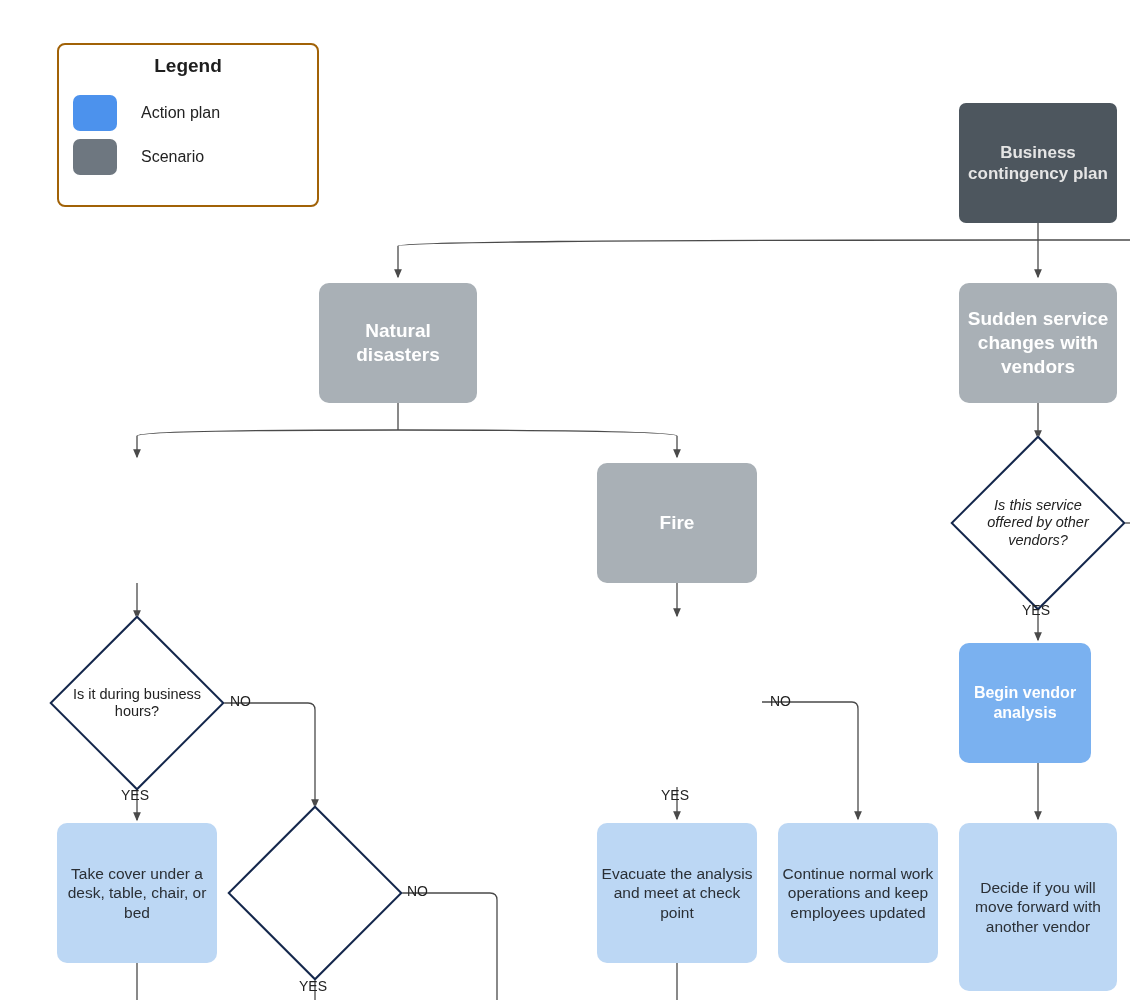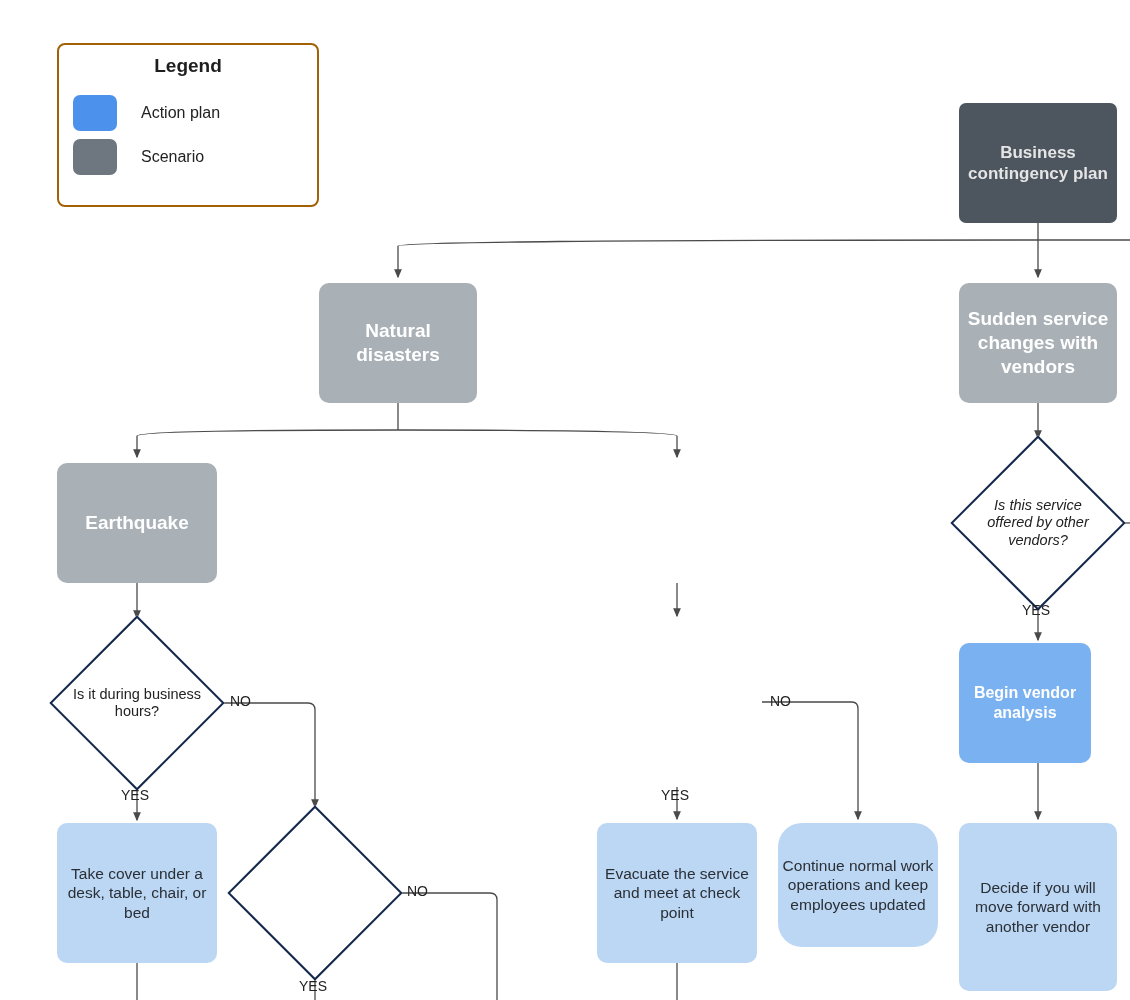--- a/index.html
+++ b/index.html
@@ -206,24 +206,24 @@
   </div>
 
   <div class="node node-gray" style="left:319px; top:283px; width:158px; height:120px;">
     <span>Natural disasters</span>
   </div>
 
   <div class="node node-gray" style="left:959px; top:283px; width:158px; height:120px;">
     <span>Sudden service changes with vendors</span>
   </div>
 
-  <div class="node node-gray" style="left:57px; top:463px; width:160px; height:120px;">
-    <span>Earthquake</span>
-  </div>
-
+
+  <div class="node node-gray" style="left:597px; top:463px; width:160px; height:120px;">
+    <span>Fire</span>
+  </div>
 
   <div class="diamond" style="left:52px; top:618px; width:170px; height:170px;">
     <div class="diamond-shape"></div>
     <div class="diamond-text">Is it during business hours?</div>
   </div>
 
   <div class="diamond" style="left:230px; top:808px; width:170px; height:170px;">
     <div class="diamond-shape"></div>
   </div>
 
@@ -231,24 +231,24 @@
   <div class="diamond" style="left:953px; top:438px; width:170px; height:170px;font-style:italic;">
     <div class="diamond-shape"></div>
     <div class="diamond-text">Is this service offered by other vendors?</div>
   </div>
 
   <div class="node node-lightblue" style="left:57px; top:823px; width:160px; height:140px;">
     <span>Take cover under a desk, table, chair, or bed</span>
   </div>
 
   <div class="node node-lightblue" style="left:597px; top:823px; width:160px; height:140px;">
-    <span>Evacuate the service and meet at check point</span>
-  </div>
-
-  <div class="node node-lightblue" style="left:778px; top:823px; width:160px; height:124px;border-radius:24px;">
+    <span>Evacuate the analysis and meet at check point</span>
+  </div>
+
+  <div class="node node-lightblue" style="left:778px; top:823px; width:160px; height:140px;">
     <span>Continue normal work operations and keep employees updated</span>
   </div>
 
   <div class="node node-blue" style="left:959px; top:643px; width:132px; height:120px;">
     <span>Begin vendor analysis</span>
   </div>
 
   <div class="node node-lightblue" style="left:959px; top:823px; width:158px; height:168px;">
     <span>Decide if you will move forward with another vendor</span>
   </div>

